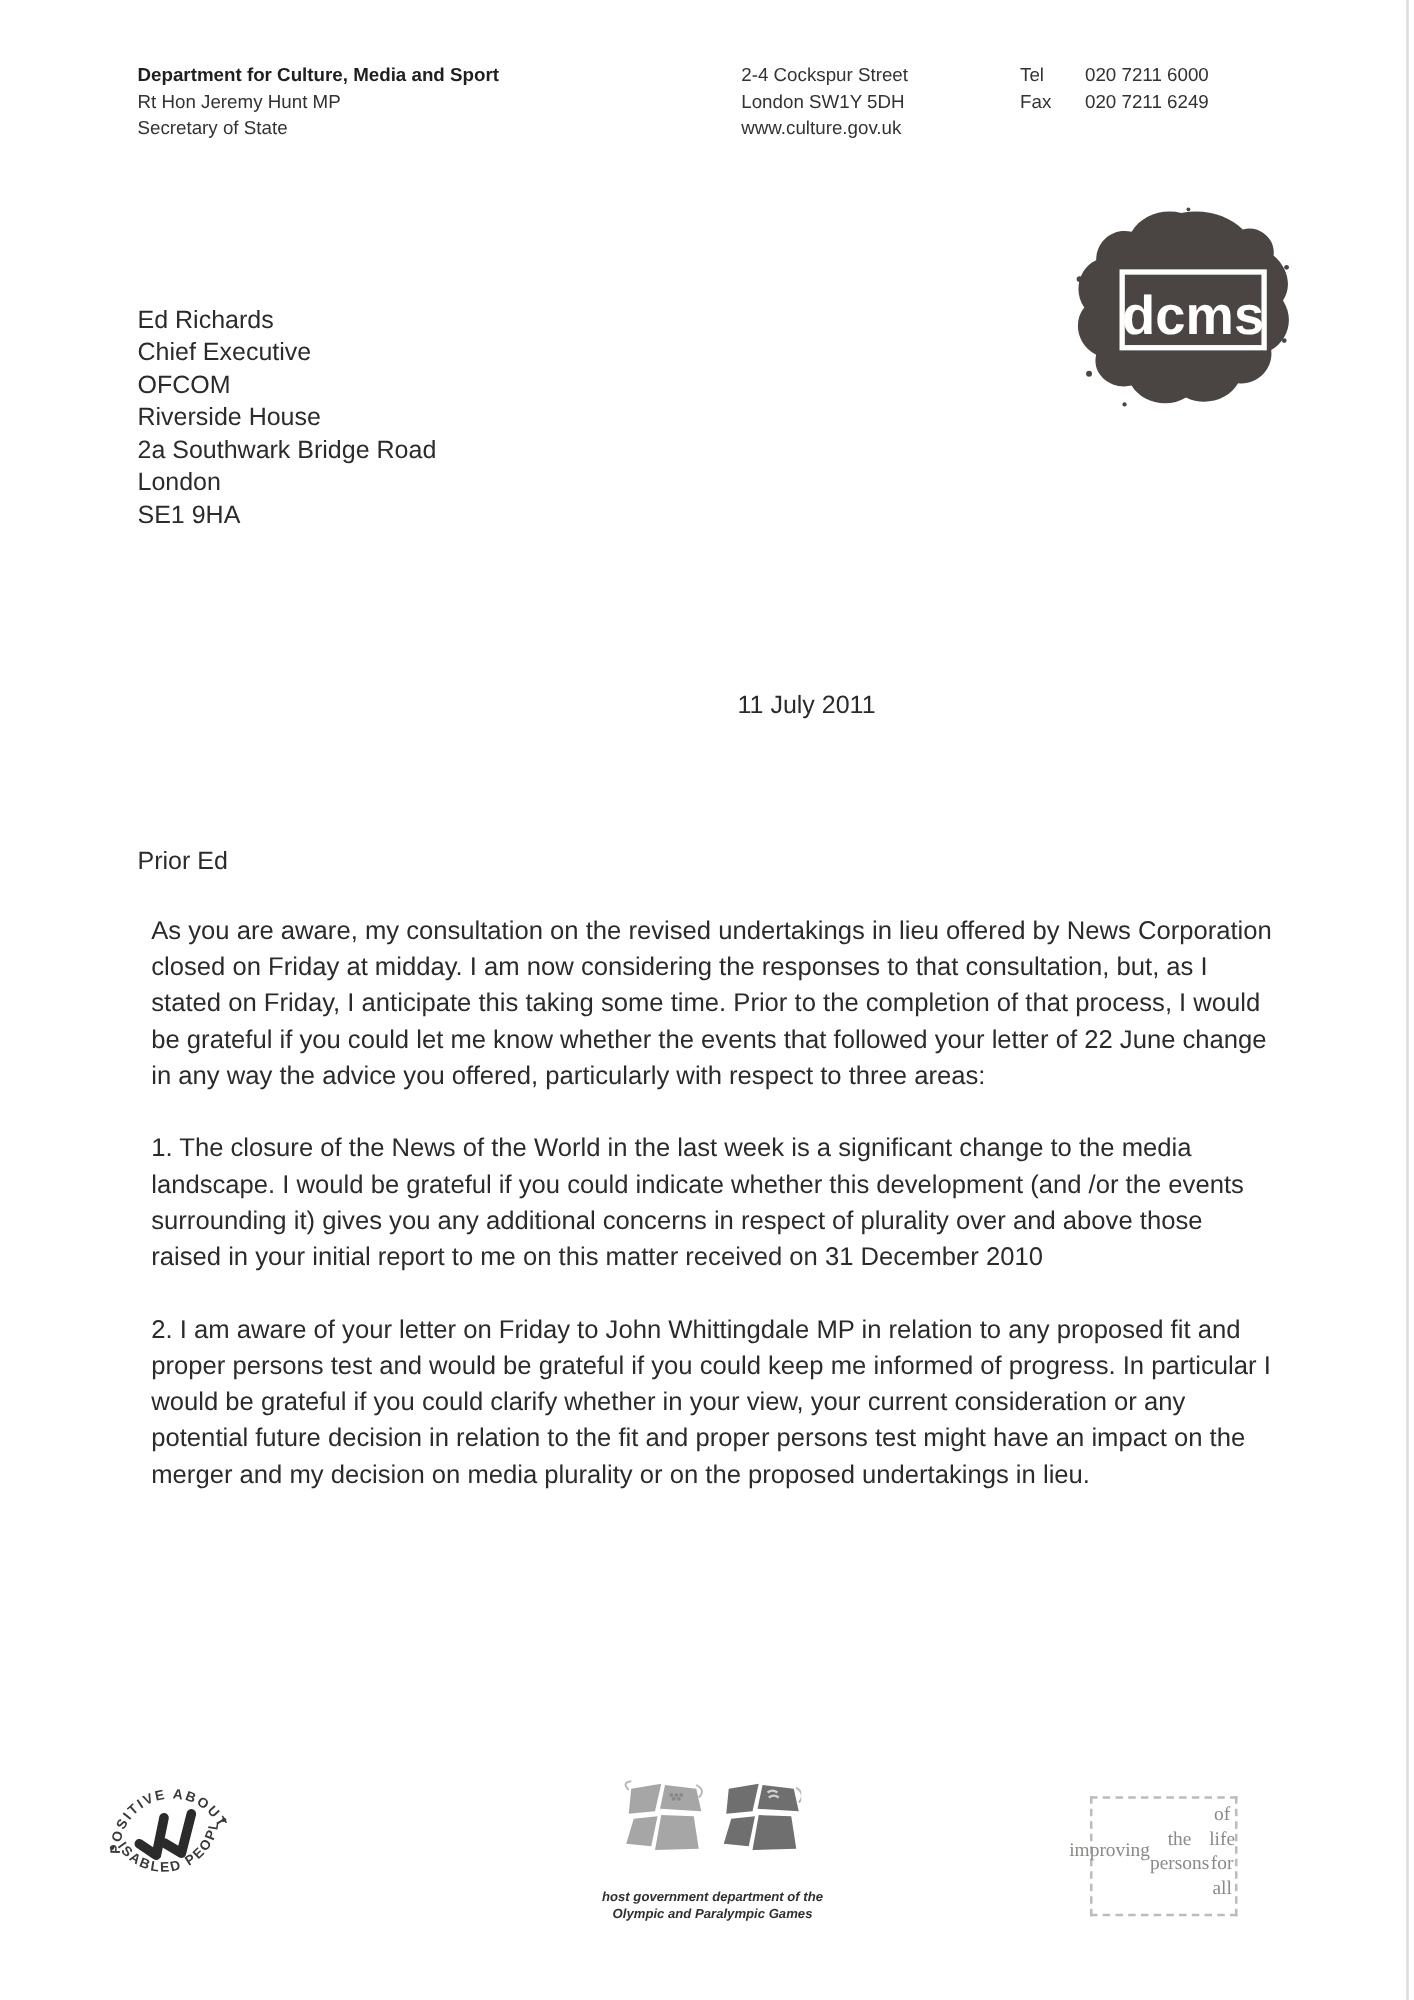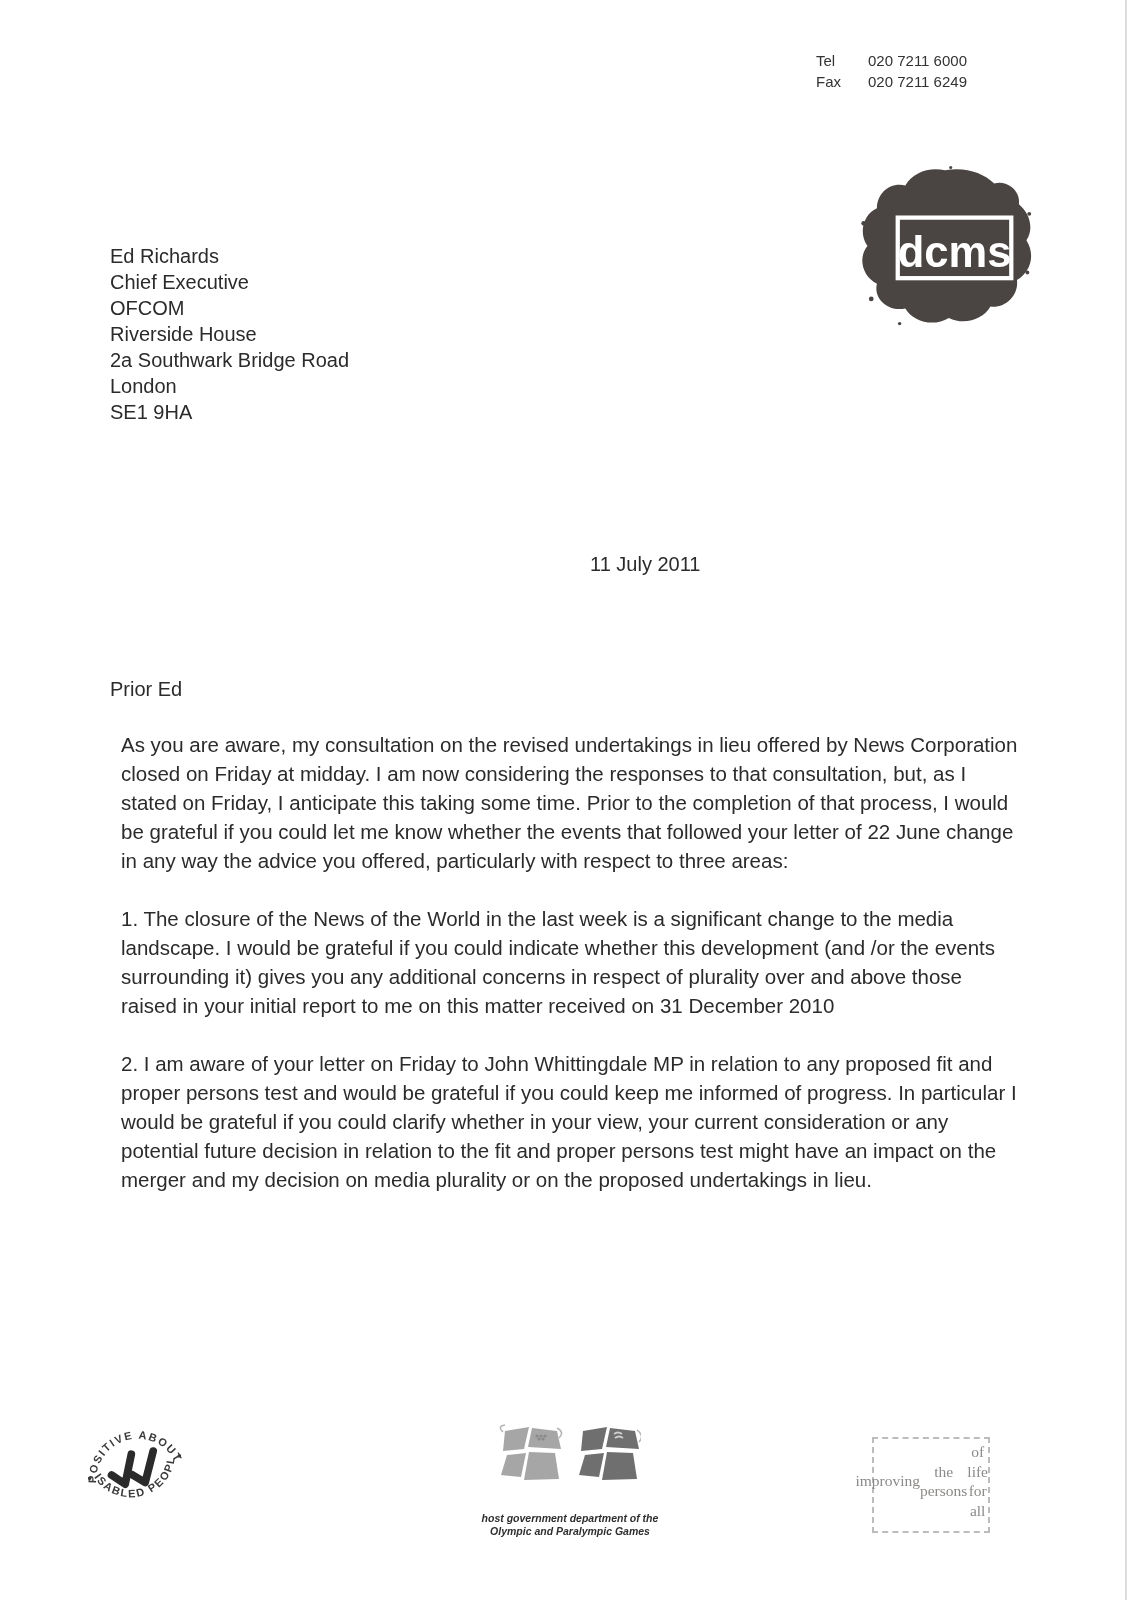--- a/index.html
+++ b/index.html
@@ -39,20 +39,30 @@
     align-items:center; padding-bottom:8px; text-align:center;
     font-family:"Liberation Serif","DejaVu Serif",serif; font-size:15.5px; line-height:19.5px; color:#8c8a88;
   }
   .scan-edge { position:absolute; top:0; right:4px; width:2px; height:1600px; background:#c4c4c4; opacity:0.6; }
 </style>
 </head>
 <body>
 
 <div class="page">
 
+  <div class="lh-col lh-left">
+    <div class="lh-dept">Department for Culture, Media and Sport</div>
+    <div>Rt Hon Jeremy Hunt MP</div>
+    <div>Secretary of State</div>
+  </div>
+  <div class="lh-col lh-mid">
+    <div>2-4 Cockspur Street</div>
+    <div>London SW1Y 5DH</div>
+    <div>www.culture.gov.uk</div>
+  </div>
   <div class="lh-col lh-right">
     <div class="contact-row">
       <span class="contact-label">Tel</span>
       <span>020 7211 6000</span>
     </div>
     <div class="contact-row">
       <span class="contact-label">Fax</span>
       <span>020 7211 6249</span>
     </div>
   </div>

